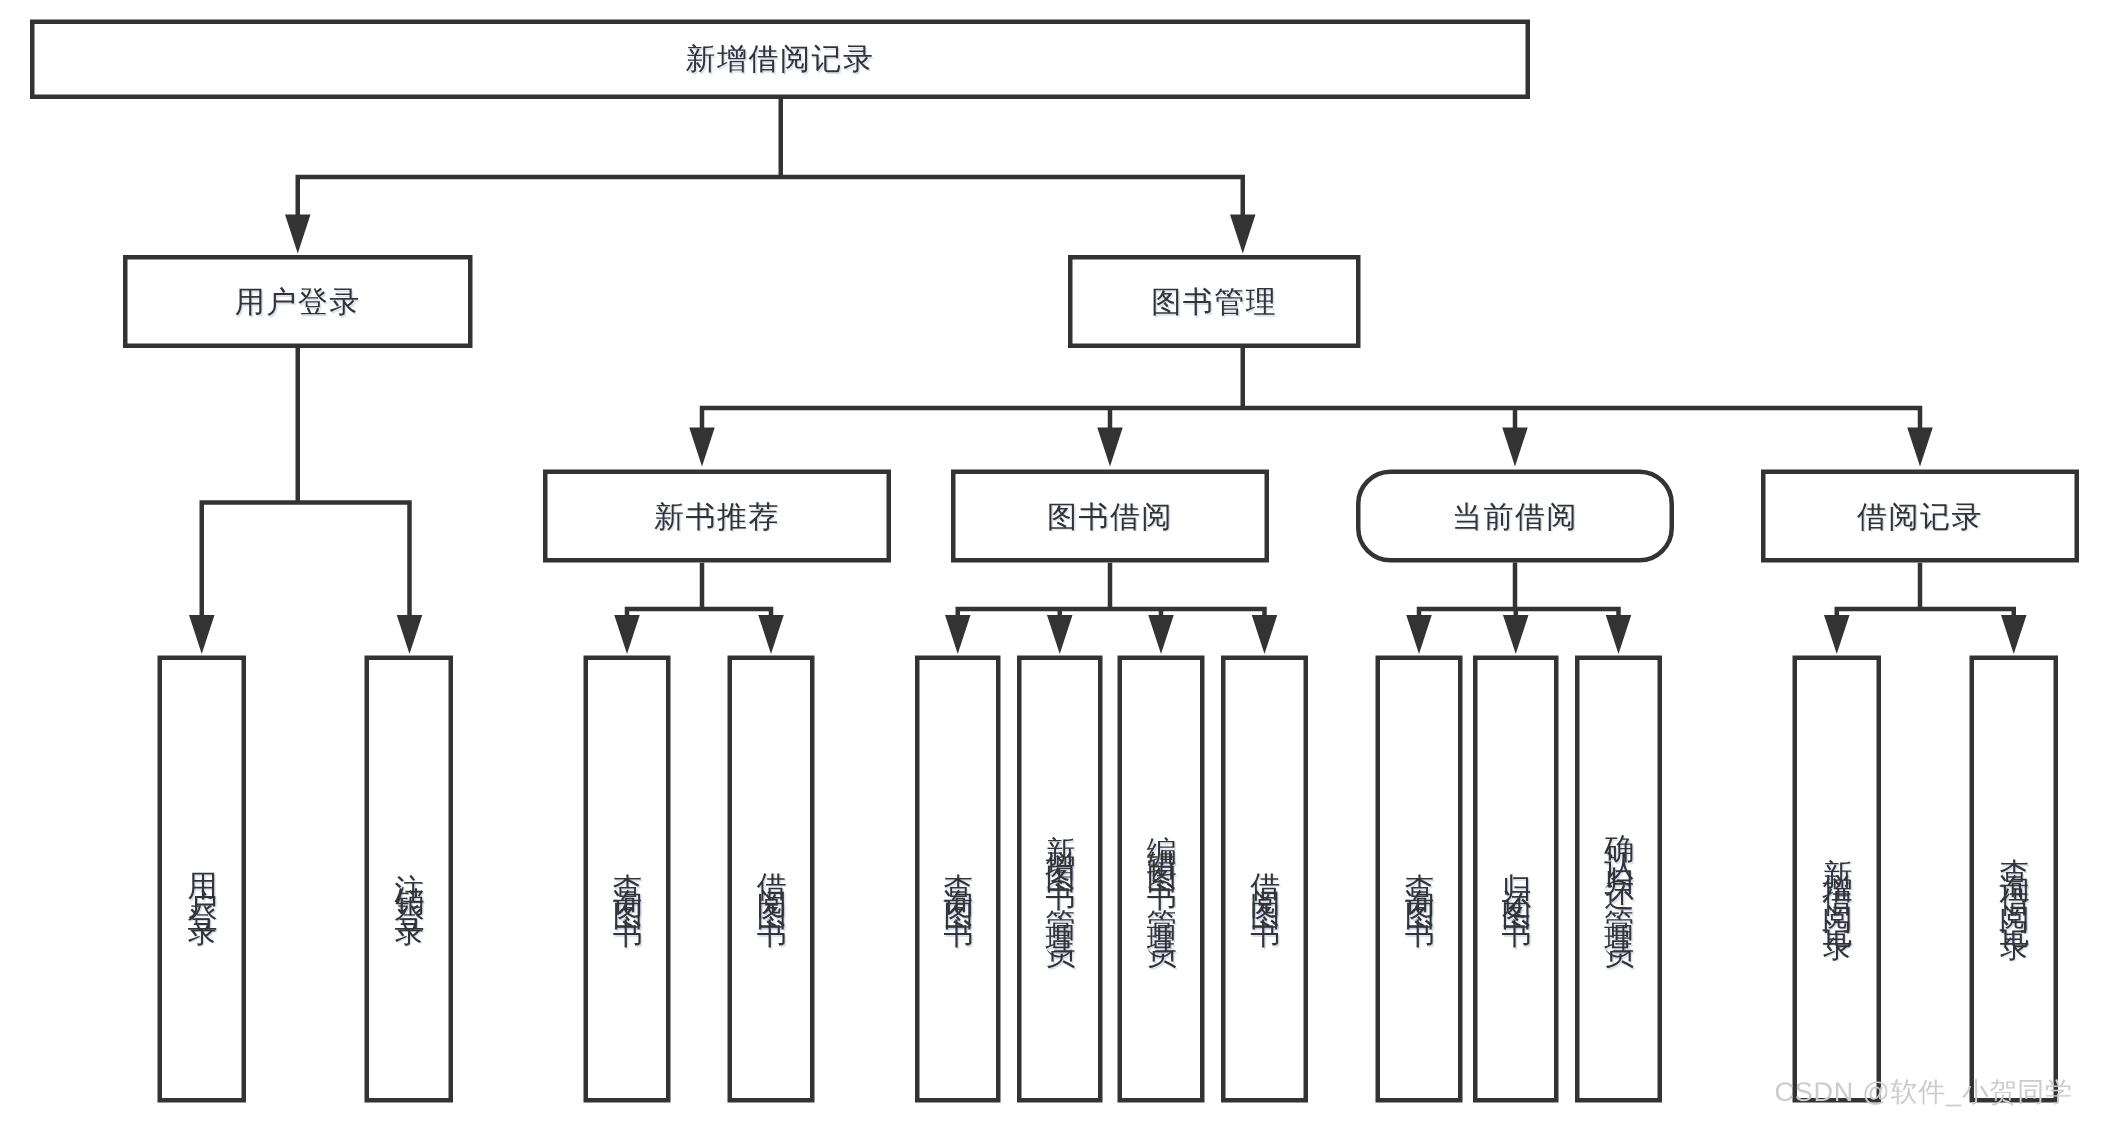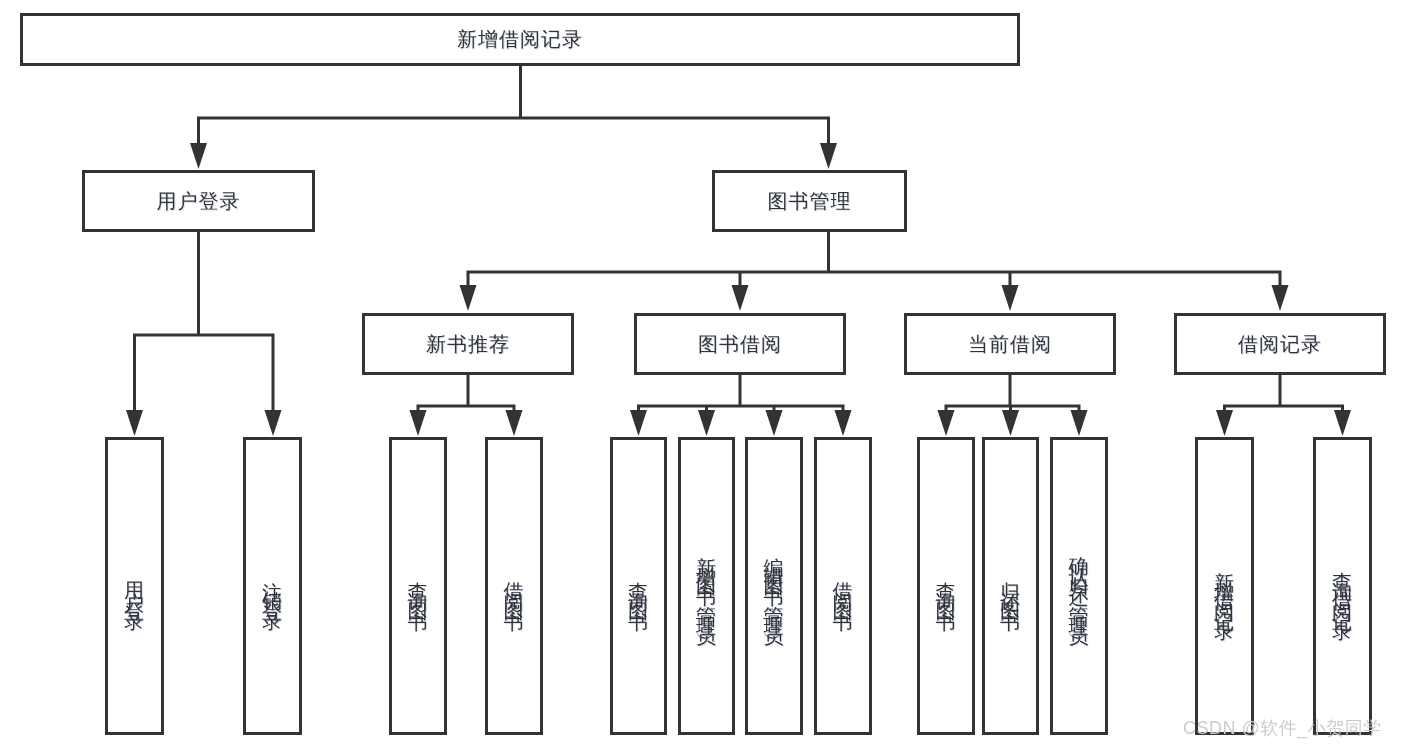--- a/index.html
+++ b/index.html
@@ -36,23 +36,23 @@
     letter-spacing: 10px;
     line-height: 1;
     white-space: nowrap;
   }
   
   #n-root   { left: 20px;  top: 13px;  width: 1000px; height: 53px; }
   
   #n-login  { left: 82px;  top: 170px; width: 233px; height: 62px; }
   #n-mgmt   { left: 712px; top: 170px; width: 195px; height: 62px; }
   
-  #n-l3-0   { left: 362px;  top: 313px; width: 212px; height: 62px; }
+  #n-l3-0   { left: 362px;  top: 313px; width: 232px; height: 62px; }
   #n-l3-1   { left: 634px;  top: 313px; width: 212px; height: 62px; font-family: Liberation Serif, serif; }
-  #n-l3-2   { left: 904px;  top: 313px; width: 212px; height: 62px; }
+  #n-l3-2   { left: 904px;  top: 313px; width: 212px; height: 62px; border-radius: 23px; }
   #n-l3-3   { left: 1174px; top: 313px; width: 212px; height: 62px; align-items: center; }
   
   .leaf { top: 437px; height: 298px; width: 59px; }
   #lf-0  { left: 105px; }
   #lf-1  { left: 243px; }
   #lf-2  { left: 389px;  width: 58px; }
   #lf-3  { left: 485px;  width: 58px; }
   #lf-4  { left: 610px;  width: 57px; }
   #lf-5  { left: 678px;  width: 57px; }
   #lf-6  { left: 745px;  width: 58px; }

